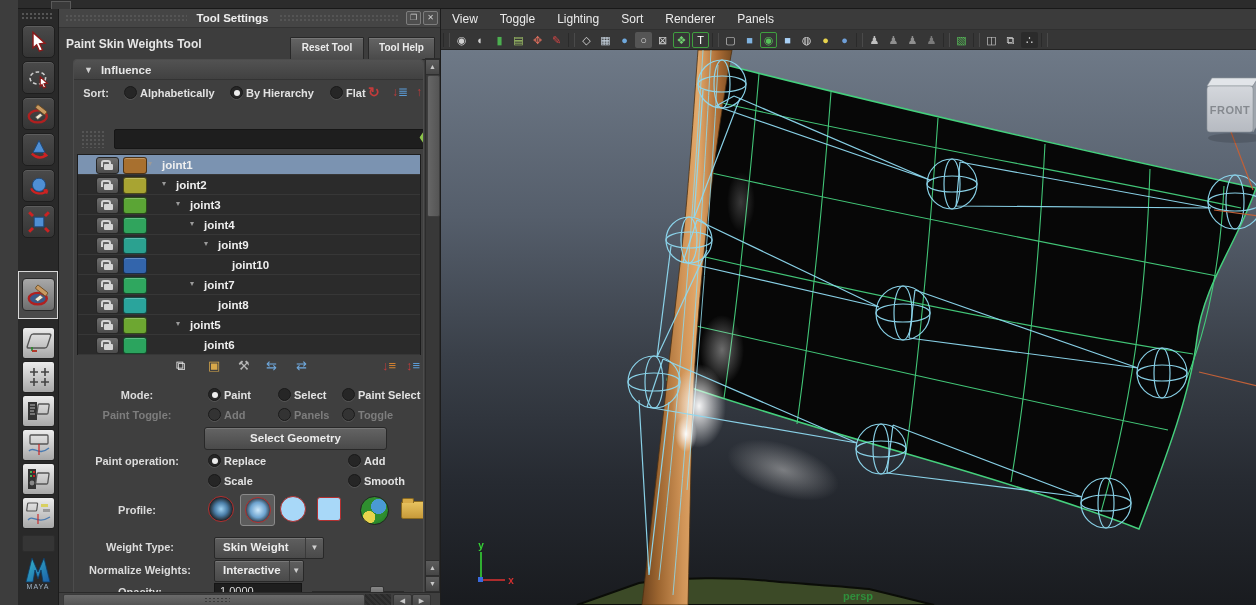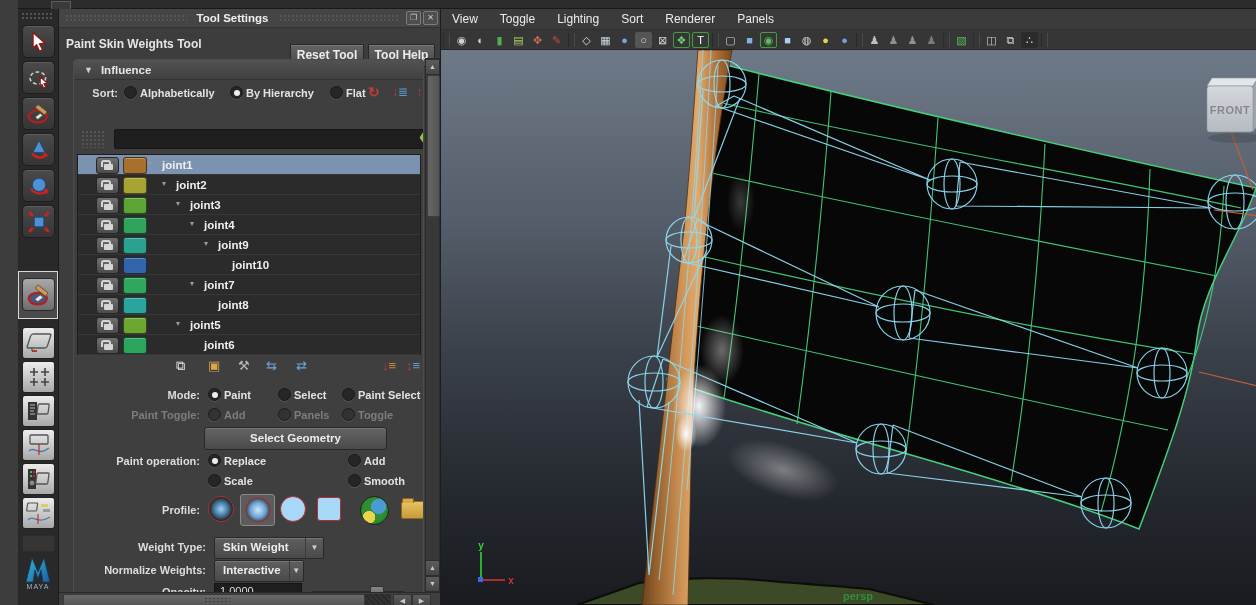--- a/index.html
+++ b/index.html
@@ -30,31 +30,31 @@
 
   
   #tspanel{left:41px;top:9px;width:381px;height:596px;background:#3d3d3d;border-right:2px solid #1d1d1d;}
   #ts-titlebar{position:absolute;left:0;top:0;width:100%;height:18px;background:#454545;display:flex;align-items:center;border-bottom:1px solid #333;}
   #ts-titlebar .d{height:8px;flex:1;margin:0 6px;}
   #ts-title{font-weight:bold;font-size:11.5px;color:#efefef;padding:0 4px;}
   .winbtn{width:13px;height:12px;margin-right:2px;border:1px solid #7d7d7d;border-radius:2px;background:#4e4e4e;
           color:#cfcfcf;font-size:8px;line-height:11px;text-align:center;}
   #ts-toolrow{position:absolute;left:0;top:20px;width:100%;height:28px;}
   #ts-toolname{position:absolute;left:7px;top:8px;font-weight:bold;font-size:12px;}
-  .ts-btn{position:absolute;top:15px;height:21px;border-radius:1px;border:1px solid #282828;background:linear-gradient(#646464,#4a4a4a);
-          box-shadow:inset 0 1px 0 #777;color:#ececec;font-weight:bold;font-size:12px;text-align:center;}
+  .ts-btn{position:absolute;top:8px;height:21px;border-radius:1px;border:1px solid #282828;background:linear-gradient(#646464,#4a4a4a);
+          box-shadow:inset 0 1px 0 #777;color:#ececec;font-weight:bold;font-size:10px;text-align:center;}
   #btn-reset{left:231px;width:72px;line-height:20px;}
   #btn-help{left:309px;width:65px;line-height:20px;}
 
   
   #sec{position:absolute;left:14px;top:50px;width:349px;height:547px;background:#3f3f3f;border:1px solid #4c4c4c;border-bottom:none;border-radius:4px 4px 0 0;overflow:hidden;}
   #sec-hdr{position:absolute;left:0;top:0;width:100%;height:19px;background:linear-gradient(#525252,#414141);border-bottom:1px solid #333;
            display:flex;align-items:center;font-weight:bold;font-size:11.5px;}
   #sec-hdr .tri{color:#cfcfcf;font-size:9px;margin:0 8px 0 10px;}
-  .rowlabel{position:absolute;text-align:right;font-weight:bold;color:#dcdcdc;}
+  .rowlabel{position:absolute;text-align:center;font-weight:bold;color:#dcdcdc;}
   .radio{position:absolute;width:11px;height:11px;border-radius:50%;background:#262626;border:1px solid #191919;box-shadow:0 1px 0 #555;}
   .radio.on::after{content:"";position:absolute;left:2.5px;top:2.5px;width:6px;height:6px;border-radius:50%;background:#ededed;}
   .radio.dis{background:#333;}
   .rlab{position:absolute;font-weight:bold;color:#e2e2e2;}
   .rlab.dis{color:#7d7d7d;}
 
   #inf-hdr{position:absolute;left:3px;top:47px;width:344px;height:17px;background:#2d2d2d;border:1px solid #242424;
            font-weight:bold;color:#e0e0e0;line-height:16px;padding-left:18px;box-sizing:border-box;}
   #filter-handle{position:absolute;left:7px;top:70px;width:24px;height:18px;color:#8b8b8b;font-size:12px;text-align:center;line-height:18px;}
   #filter-input{position:absolute;left:40px;top:69px;width:300px;height:18px;background:#1e1e1e;border:1px solid #161616;border-radius:2px;

